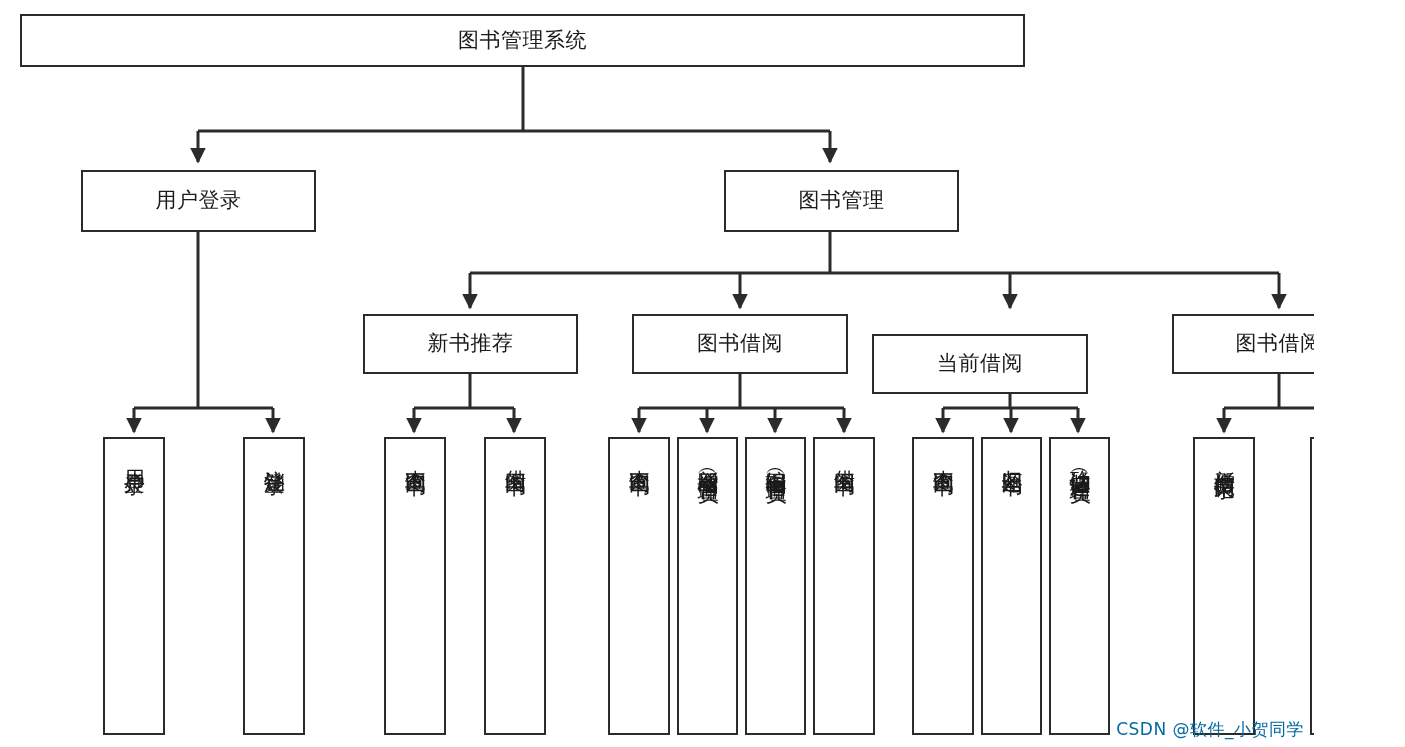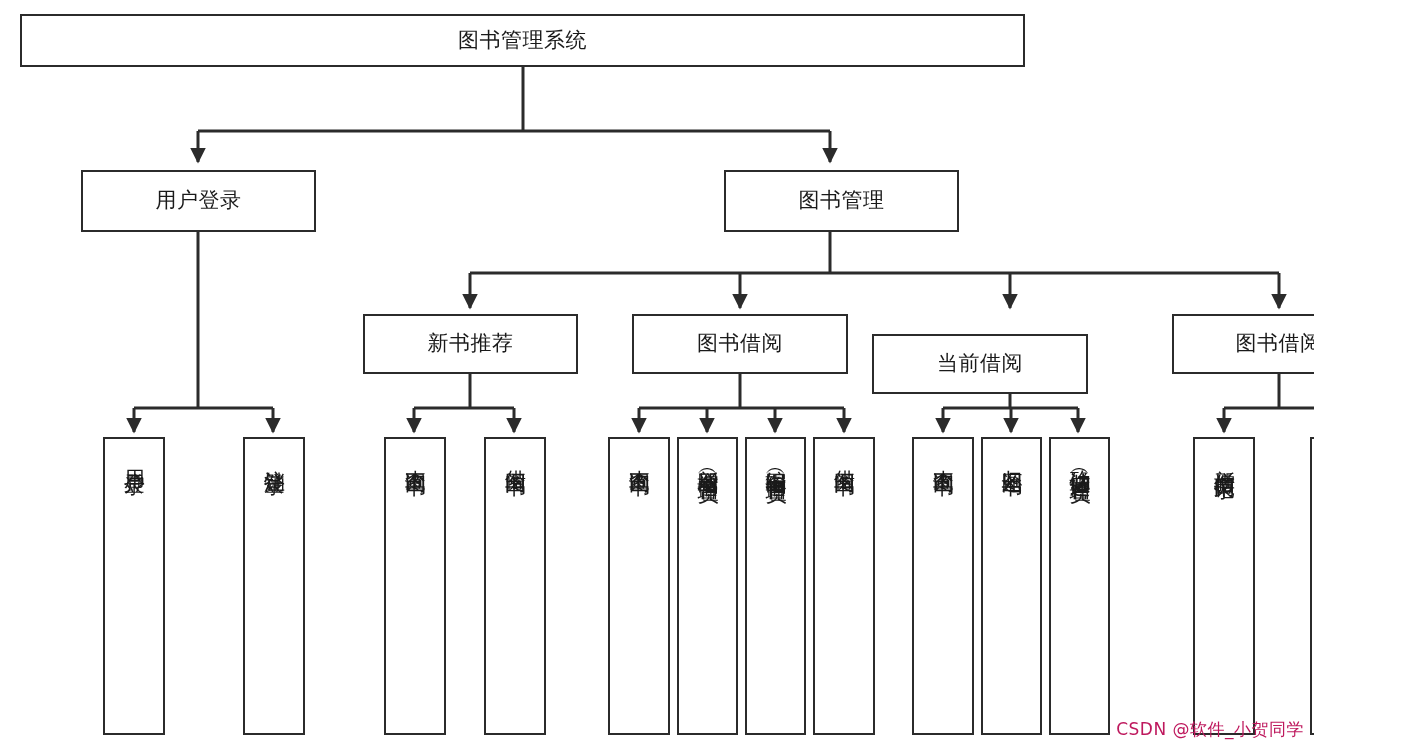--- a/index.html
+++ b/index.html
@@ -54,21 +54,21 @@
     text-orientation: upright;
     font-size: 21px;
     letter-spacing: 2px;
     line-height: 1;
   }
   #watermark {
     position: absolute;
     right: 10px;
     bottom: 6px;
     font-size: 17px;
-    color: #be185d;
+    color: #0369a1;
     white-space: nowrap;
     letter-spacing: 0.5px;
   }
 </style>
 </head>
 <body>
 
 <div id="canvas">
 
   <svg id="edges" viewBox="0 0 1405 747" xmlns="http://www.w3.org/2000/svg">

